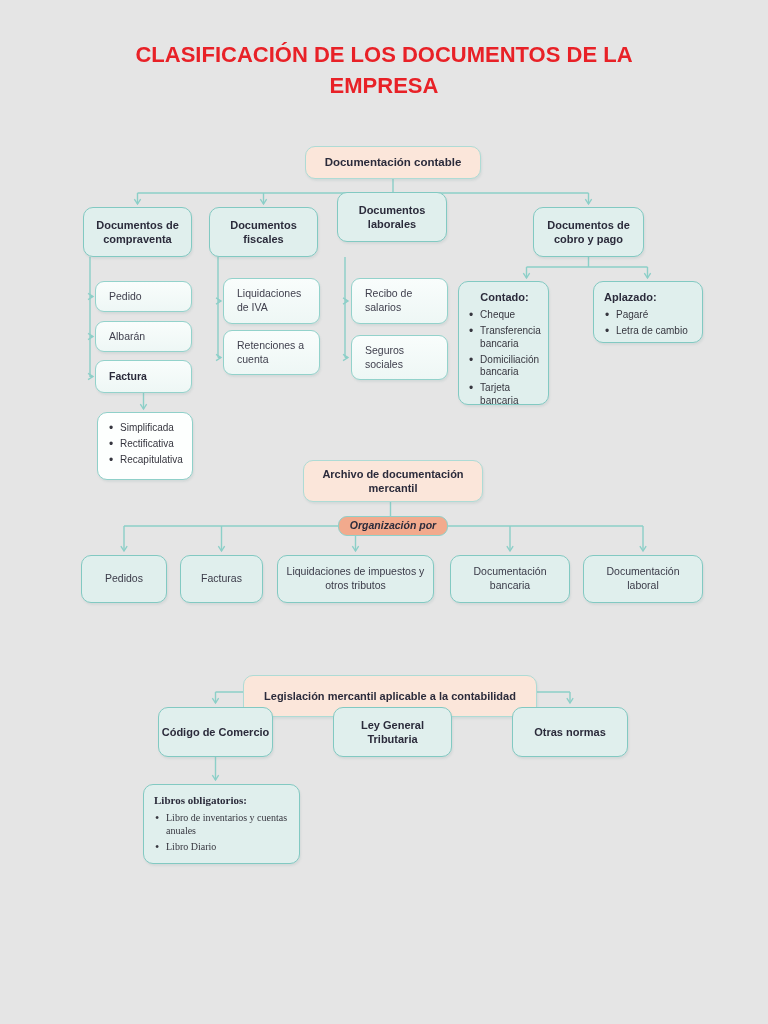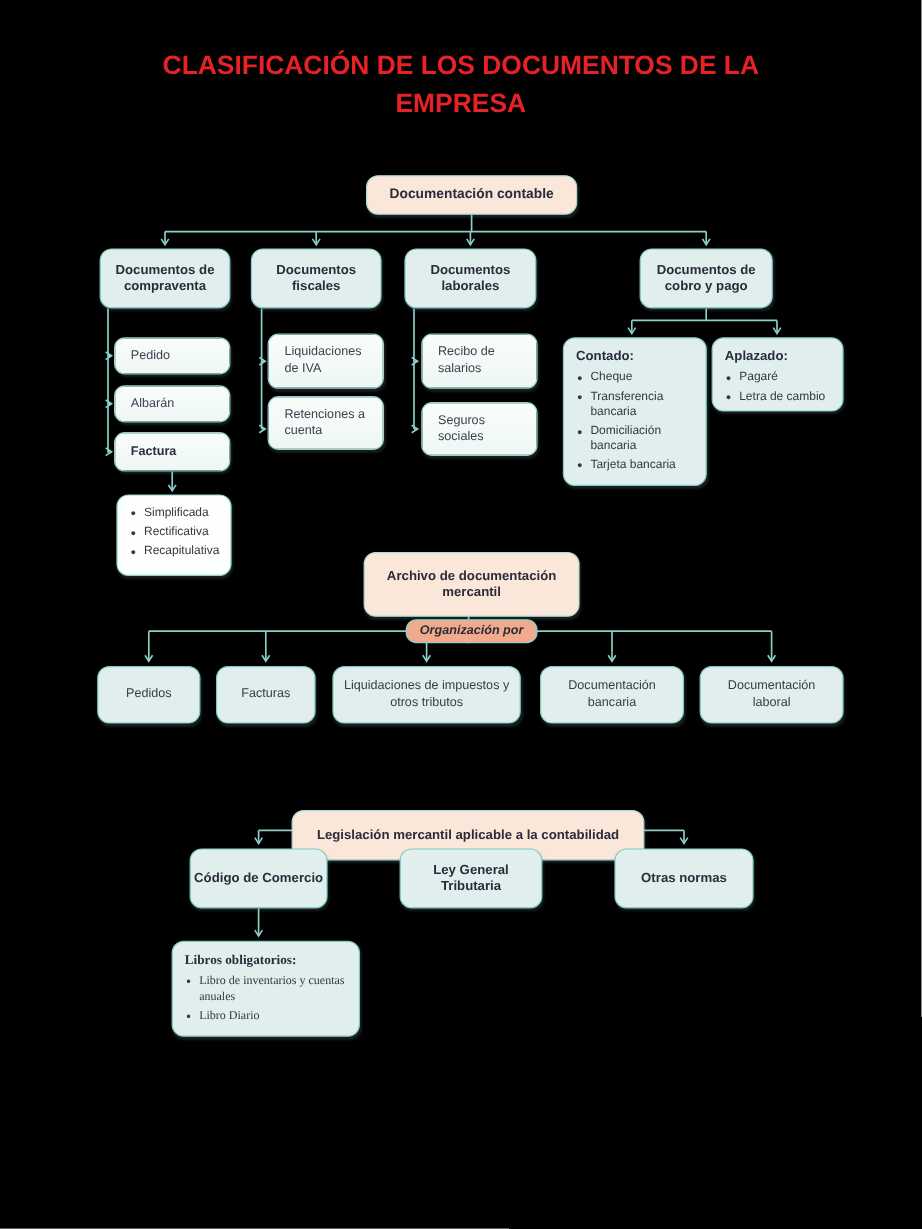--- a/index.html
+++ b/index.html
@@ -7,21 +7,21 @@
     --box-pink-fill:#fbe6da;
     --box-salmon-fill:#f2aa8d;
     --mint-fill:#e0efed;
     --mint-fill-light:#f6fbfa;
     --teal-border:#82c9c2;
     --line-teal:#8ccfc8;
     --text-dark:#2b2b3b;
   }
   html,body{margin:0;padding:0;background:#ffffff;}
   #page{
-    position:relative;width:768px;height:1024px;background:#000000;overflow:hidden;
+    position:relative;width:768px;height:1024px;background:#e5e5e5;overflow:hidden;
     font-family:"Liberation Sans","DejaVu Sans",sans-serif;color:var(--text-dark);
   }
   #wires{position:absolute;left:0;top:0;z-index:0;}
   .ttl{
     position:absolute;left:50%;transform:translateX(-50%);top:40px;width:540px;
     text-align:center;font-size:22px;line-height:1.4;font-weight:bold;color:var(--title-red);
   }
   .bx{
     position:absolute;z-index:1;box-sizing:border-box;
     border:1.2px solid var(--teal-border);border-radius:10px;
@@ -93,60 +93,60 @@
       <path d="M215.5 757 V780" marker-end="url(#arw)"></path>
     </g>
   </svg>
 
   <div class="ttl">CLASIFICACIÓN DE LOS DOCUMENTOS DE LA EMPRESA</div>
 
   <div class="bx pink root1" style="left:305px;top:146px;width:176px;height:33px;">Documentación contable</div>
 
   <div class="bx" style="left:83px;top:207px;width:109px;height:50px;">Documentos de compraventa</div>
   <div class="bx" style="left:209px;top:207px;width:109px;height:50px;">Documentos fiscales</div>
-  <div class="bx" style="left:337px;top:207px;width:110px;height:50px;">Documentos laborales</div>
+  <div class="bx" style="left:337px;top:192px;width:110px;height:50px;">Documentos laborales</div>
   <div class="bx" style="left:533px;top:207px;width:111px;height:50px;">Documentos de cobro y pago</div>
 
   <div class="bx leaf" style="left:95px;top:281px;width:97px;height:31px;">Pedido</div>
   <div class="bx leaf" style="left:95px;top:321px;width:97px;height:31px;">Albarán</div>
   <div class="bx leaf bold" style="left:95px;top:360px;width:97px;height:33px;text-align:center;">Factura</div>
 
   <div class="bx listbox white" style="left:97px;top:412px;width:96px;height:68px;">
     <ul class="blt">
       <li><span>Simplificada</span></li>
       <li><span>Rectificativa</span></li>
       <li><span>Recapitulativa</span></li>
     </ul>
   </div>
 
   <div class="bx leaf" style="left:223px;top:278px;width:97px;height:46px;">Liquidaciones de IVA</div>
   <div class="bx leaf" style="left:223px;top:330px;width:97px;height:45px;">Retenciones a cuenta</div>
 
   <div class="bx leaf" style="left:351px;top:278px;width:97px;height:46px;">Recibo de salarios</div>
   <div class="bx leaf" style="left:351px;top:335px;width:97px;height:45px;">Seguros sociales</div>
 
-  <div class="bx listbox" style="left:469px;top:281px;width:120px;height:124px;">
+  <div class="bx listbox" style="left:458px;top:281px;width:91px;height:124px;align-items:center;">
     <div class="lb-title">Contado:</div>
     <ul class="blt">
       <li><span>Cheque</span></li>
       <li><span>Transferencia bancaria</span></li>
       <li><span>Domiciliación bancaria</span></li>
       <li><span>Tarjeta bancaria</span></li>
     </ul>
   </div>
 
   <div class="bx listbox" style="left:593px;top:281px;width:110px;height:62px;">
     <div class="lb-title">Aplazado:</div>
     <ul class="blt">
       <li><span>Pagaré</span></li>
       <li><span>Letra de cambio</span></li>
     </ul>
   </div>
 
-  <div class="bx pink" style="left:303px;top:460px;width:180px;height:54px;">Archivo de documentación mercantil</div>
+  <div class="bx pink" style="left:303px;top:460px;width:180px;height:42px;">Archivo de documentación mercantil</div>
   <div class="bx salmon" style="left:338px;top:516px;width:110px;height:20px;">Organización por</div>
 
   <div class="bx mid" style="left:81px;top:555px;width:86px;height:48px;">Pedidos</div>
   <div class="bx mid" style="left:180px;top:555px;width:83px;height:48px;">Facturas</div>
   <div class="bx mid" style="left:277px;top:555px;width:157px;height:48px;">Liquidaciones de impuestos y otros tributos</div>
   <div class="bx mid" style="left:450px;top:555px;width:120px;height:48px;">Documentación bancaria</div>
   <div class="bx mid" style="left:583px;top:555px;width:120px;height:48px;">Documentación laboral</div>
 
   <div class="bx pink" style="left:243px;top:639px;width:294px;height:42px;margin-top:36px;">Legislación mercantil aplicable a la contabilidad</div>
 

